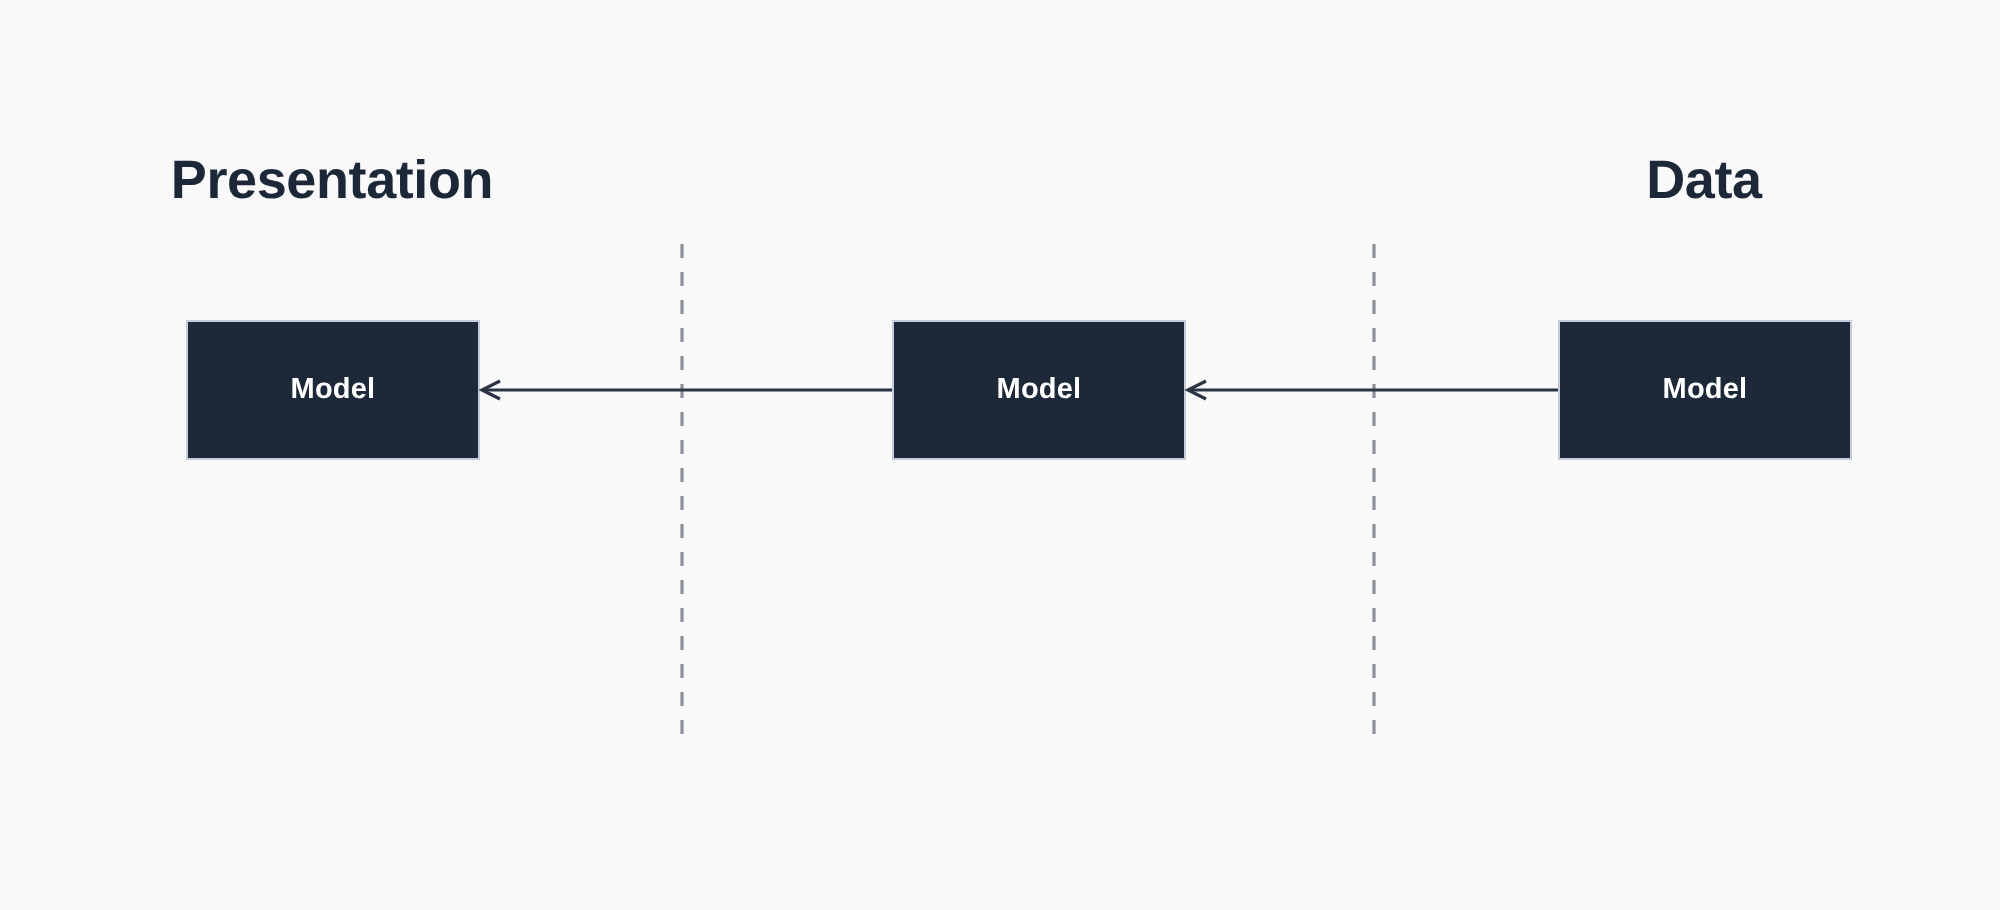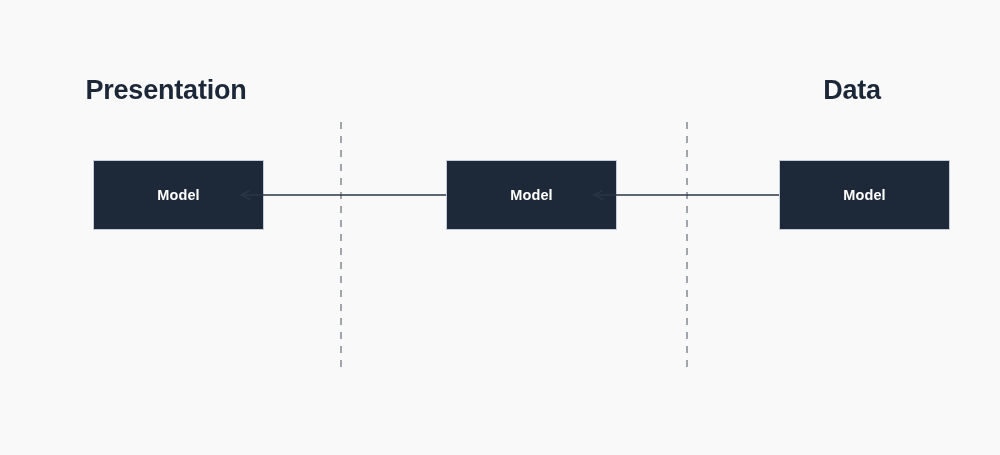--- a/index.html
+++ b/index.html
@@ -31,21 +31,21 @@
     color: #1c2738;
     letter-spacing: -0.2px;
     white-space: nowrap;
     line-height: 1.1;
   }
 
   
   .node-box {
     position: absolute;
     top: 160px;
-    width: 171px;
+    width: 147px;
     height: 70px;
     background: #1d2838;
     border: 1px solid #c3ccd8;
     box-sizing: border-box;
     display: flex;
     align-items: center;
     justify-content: center;
   }
   .node-label {
     color: #ffffff;

